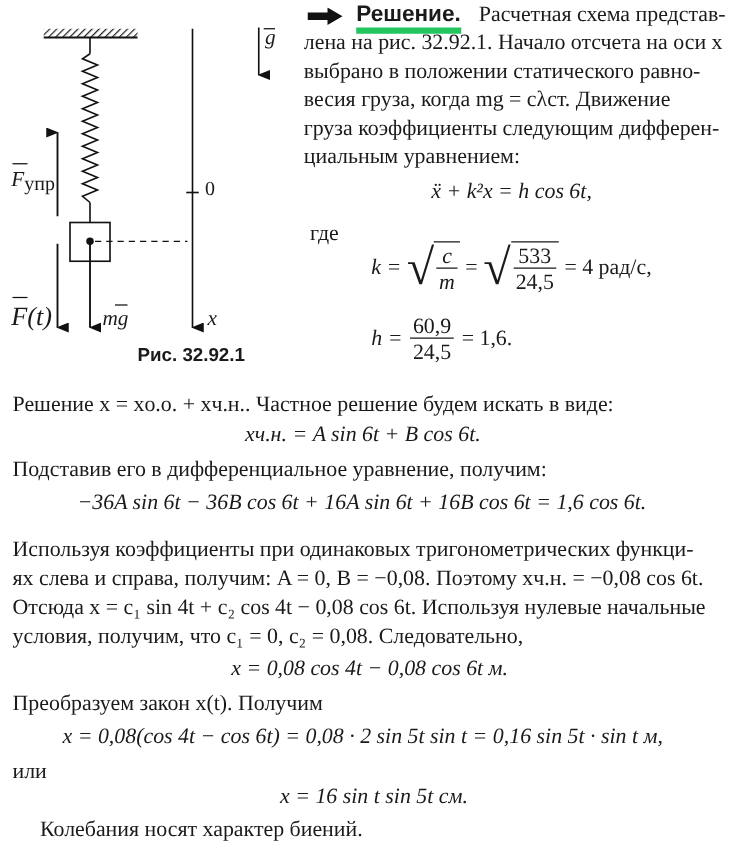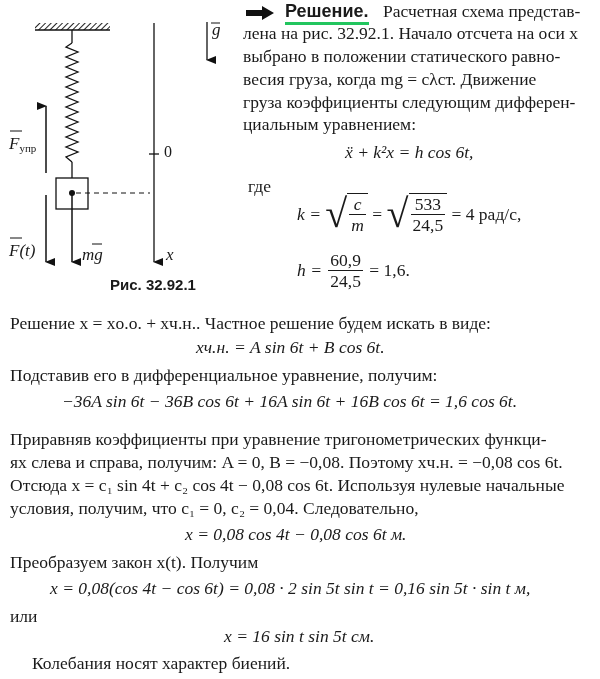--- a/index.html
+++ b/index.html
@@ -2,28 +2,28 @@
 <html><head>
 <meta charset="utf-8">
 <style>
   html, body { margin:0; padding:0; background:#fff; }
   body { width:600px; height:679px; position:relative; overflow:hidden;
          font-family:"Liberation Serif", serif; color:#1a1a1a; font-size:17.5px; }
   .abs { position:absolute; }
   .line { position:absolute; white-space:nowrap; line-height:22px; }
   .m { font-style:italic; }
   .sans { font-family:"Liberation Sans", sans-serif;margin-left:40px; }
-  sub { font-size:11px; vertical-align:-3px; font-style:normal;text-align:right; }
+  sub { font-size:16px; vertical-align:-3px; font-style:normal;text-align:right; }
   .frac { display:inline-block; vertical-align:middle; text-align:center; margin:0 2px; }
   .frac > span { display:block; line-height:20px; padding:0 2px; }
   .frac > span.num { border-bottom:1px solid #1a1a1a; }
   .sqrt { display:inline-block; vertical-align:middle; }
   .sqrt .rad { font-size:40px; line-height:40px; vertical-align:middle; font-style:normal; }
   .sqrt .body { display:inline-block; border-top:1px solid #1a1a1a; vertical-align:middle; }
-  .heading-label { font-family:"Liberation Sans", sans-serif; font-weight:bold; border-bottom:3px solid #22c55e; }
+  .heading-label { font-family:"Liberation Sans", sans-serif; font-weight:bold; border-bottom:5px solid #22c55e; }
 </style>
 </head>
 <body>
 
 <svg class="abs" style="left:0;top:0" width="240" height="300">
   <defs>
     <pattern id="hatch" width="4" height="4" patternUnits="userSpaceOnUse" patternTransform="rotate(45)">
       <line x1="0" y1="0" x2="0" y2="4" stroke="#222" stroke-width="2"></line>
     </pattern>
     <marker id="ah" markerWidth="8" markerHeight="10" refX="4" refY="9" orient="auto-start-reverse" markerUnits="userSpaceOnUse">
@@ -46,21 +46,21 @@
   <line x1="207" y1="22" x2="207" y2="60" stroke="#111" stroke-width="1.3" marker-end="url(#ah)"></line>
 
   <line x1="211" y1="23" x2="220" y2="23" stroke="#111" stroke-width="1"></line>
   <line x1="10" y1="131" x2="22" y2="131" stroke="#111" stroke-width="1"></line>
   <line x1="10" y1="238" x2="22" y2="238" stroke="#111" stroke-width="1"></line>
   <line x1="92" y1="244" x2="102" y2="244" stroke="#111" stroke-width="1"></line>
 </svg>
 
 <span class="abs m" style="left:212px;top:20px;font-size:17px">g</span>
 <span class="abs" style="left:9px;top:134px;font-size:17px"><span class="m">F</span><sub>упр</sub></span>
-<span class="abs m" style="left:9px;top:241px;font-size:17px">F(t)</span>
+<span class="abs m" style="left:9px;top:241px;font-size:21px">F(t)</span>
 <span class="abs m" style="left:82px;top:245px;font-size:17px">mg</span>
 <span class="abs" style="left:164px;top:143px;font-size:16px">0</span>
 <span class="abs m" style="left:166px;top:245px;font-size:17px">x</span>
 <span class="abs sans" style="left:70px;top:276px;font-size:15px;font-weight:bold">Рис. 32.92.1</span>
 
 <span class="abs" style="left:246px;top:4px">
   <svg width="30" height="14">
       <path d="M0,4 L16,4 L16,0 L28,7 L16,14 L16,10 L0,10 Z" fill="#111"></path>
     </svg>
 </span>
@@ -87,23 +87,23 @@
   <span class="m" style="vertical-align:middle">h =</span>
   <span class="frac"><span class="num">60,9</span><span>24,5</span></span>
   <span style="vertical-align:middle">= 1,6.</span>
 </div>
 
 <div class="line" style="left:10px;top:312px">Решение x = xо.о. + xч.н.. Частное решение будем искать в виде:</div>
 <div class="line m" style="left:196px;top:336px">xч.н. = A sin 6t + B cos 6t.</div>
 <div class="line" style="left:10px;top:364px">Подставив его в дифференциальное уравнение, получим:</div>
 <div class="line m" style="left:62px;top:390px">−36A sin 6t − 36B cos 6t + 16A sin 6t + 16B cos 6t = 1,6 cos 6t.</div>
 
-<div class="line" style="left:10px;top:428px">Приравняв коэффициенты при уравнение тригонометрических функци-</div>
+<div class="line" style="left:10px;top:428px">Используя коэффициенты при одинаковых тригонометрических функци-</div>
 <div class="line" style="left:10px;top:451px">ях слева и справа, получим: A = 0, B = −0,08. Поэтому xч.н. = −0,08 cos 6t.</div>
 <div class="line" style="left:10px;top:474px">Отсюда x = c₁ sin 4t + c₂ cos 4t − 0,08 cos 6t. Используя нулевые начальные</div>
-<div class="line" style="left:10px;top:497px">условия, получим, что c₁ = 0, c₂ = 0,04. Следовательно,</div>
+<div class="line" style="left:10px;top:497px">условия, получим, что c₁ = 0, c₂ = 0,08. Следовательно,</div>
 <div class="line m" style="left:185px;top:523px">x = 0,08 cos 4t − 0,08 cos 6t  м.</div>
 
 <div class="line" style="left:10px;top:551px">Преобразуем закон x(t). Получим</div>
 <div class="line m" style="left:50px;top:577px">x = 0,08(cos 4t − cos 6t) = 0,08 · 2 sin 5t sin t = 0,16 sin 5t · sin t  м,</div>
 <div class="line" style="left:10px;top:605px">или</div>
 <div class="line m" style="left:224px;top:625px">x = 16 sin t sin 5t  см.</div>
 <div class="line" style="left:32px;top:652px">Колебания носят характер биений.</div>
 
 </body></html>

